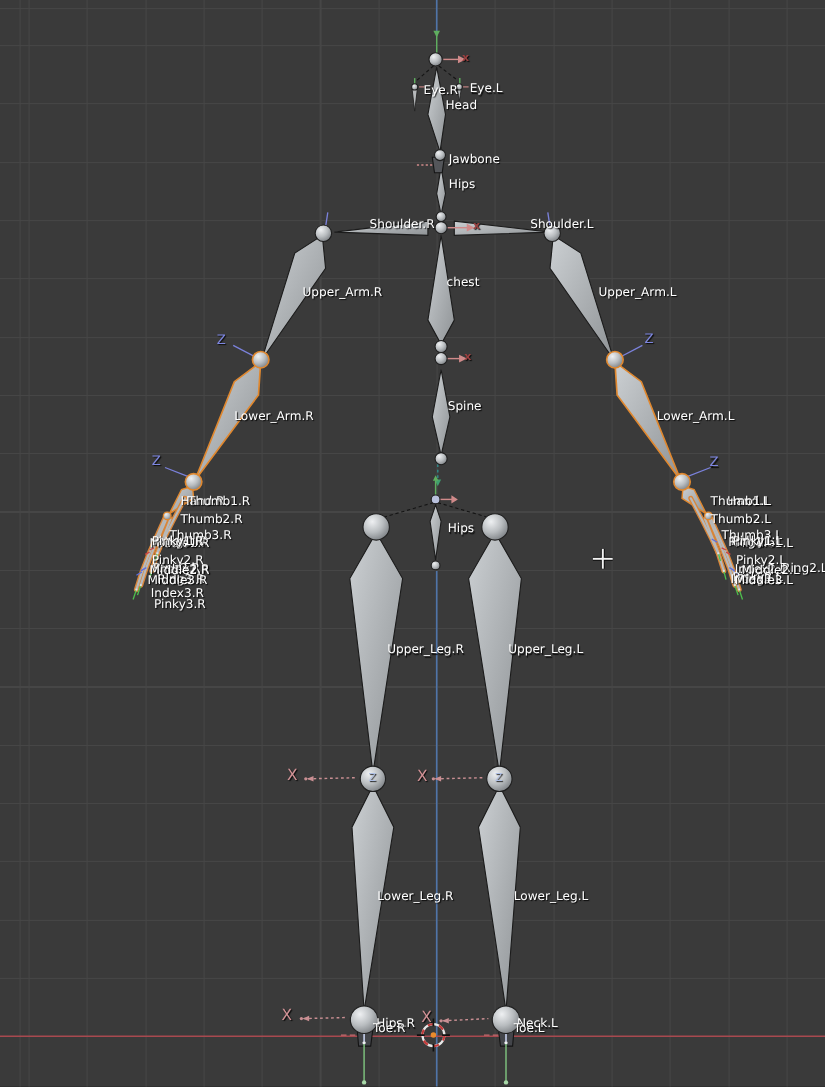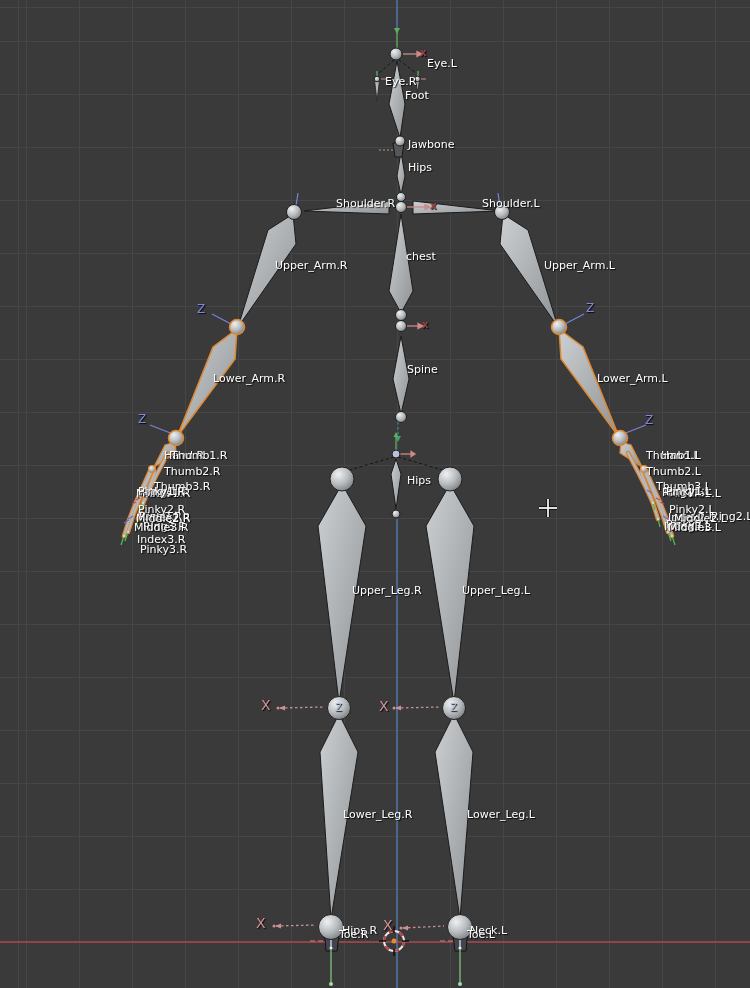--- a/index.html
+++ b/index.html
@@ -259,22 +259,22 @@
 
   <g>
     <line x1="539" y1="508" x2="557" y2="508" stroke="#0a0a0a" stroke-width="3.5"></line>
     <line x1="548" y1="499" x2="548" y2="517" stroke="#0a0a0a" stroke-width="3.5"></line>
     <line x1="539" y1="508" x2="557" y2="508" stroke="#f2f2f2" stroke-width="1.8"></line>
     <line x1="548" y1="499" x2="548" y2="517" stroke="#f2f2f2" stroke-width="1.8"></line>
   </g>
 </svg>
 
 <div class="lbl" style="left:385px;top:76px">Eye.R</div>
-<div class="lbl" style="left:427px;top:58px">Eye.L</div>
-<div class="lbl" style="left:405px;top:90px">Foot</div>
+<div class="lbl" style="left:427px;top:75px">Eye.L</div>
+<div class="lbl" style="left:405px;top:90px">Head</div>
 <div class="lbl" style="left:408px;top:139px">Jawbone</div>
 <div class="lbl" style="left:408px;top:162px">Hips</div>
 <div class="lbl" style="left:336px;top:198px">Shoulder.R</div>
 <div class="lbl" style="left:482px;top:198px">Shoulder.L</div>
 <div class="lbl" style="left:406px;top:251px">chest</div>
 <div class="lbl" style="left:275px;top:260px">Upper_Arm.R</div>
 <div class="lbl" style="left:544px;top:260px">Upper_Arm.L</div>
 <div class="lbl" style="left:407px;top:364px">Spine</div>
 <div class="lbl" style="left:213px;top:373px">Lower_Arm.R</div>
 <div class="lbl" style="left:597px;top:373px">Lower_Arm.L</div>

